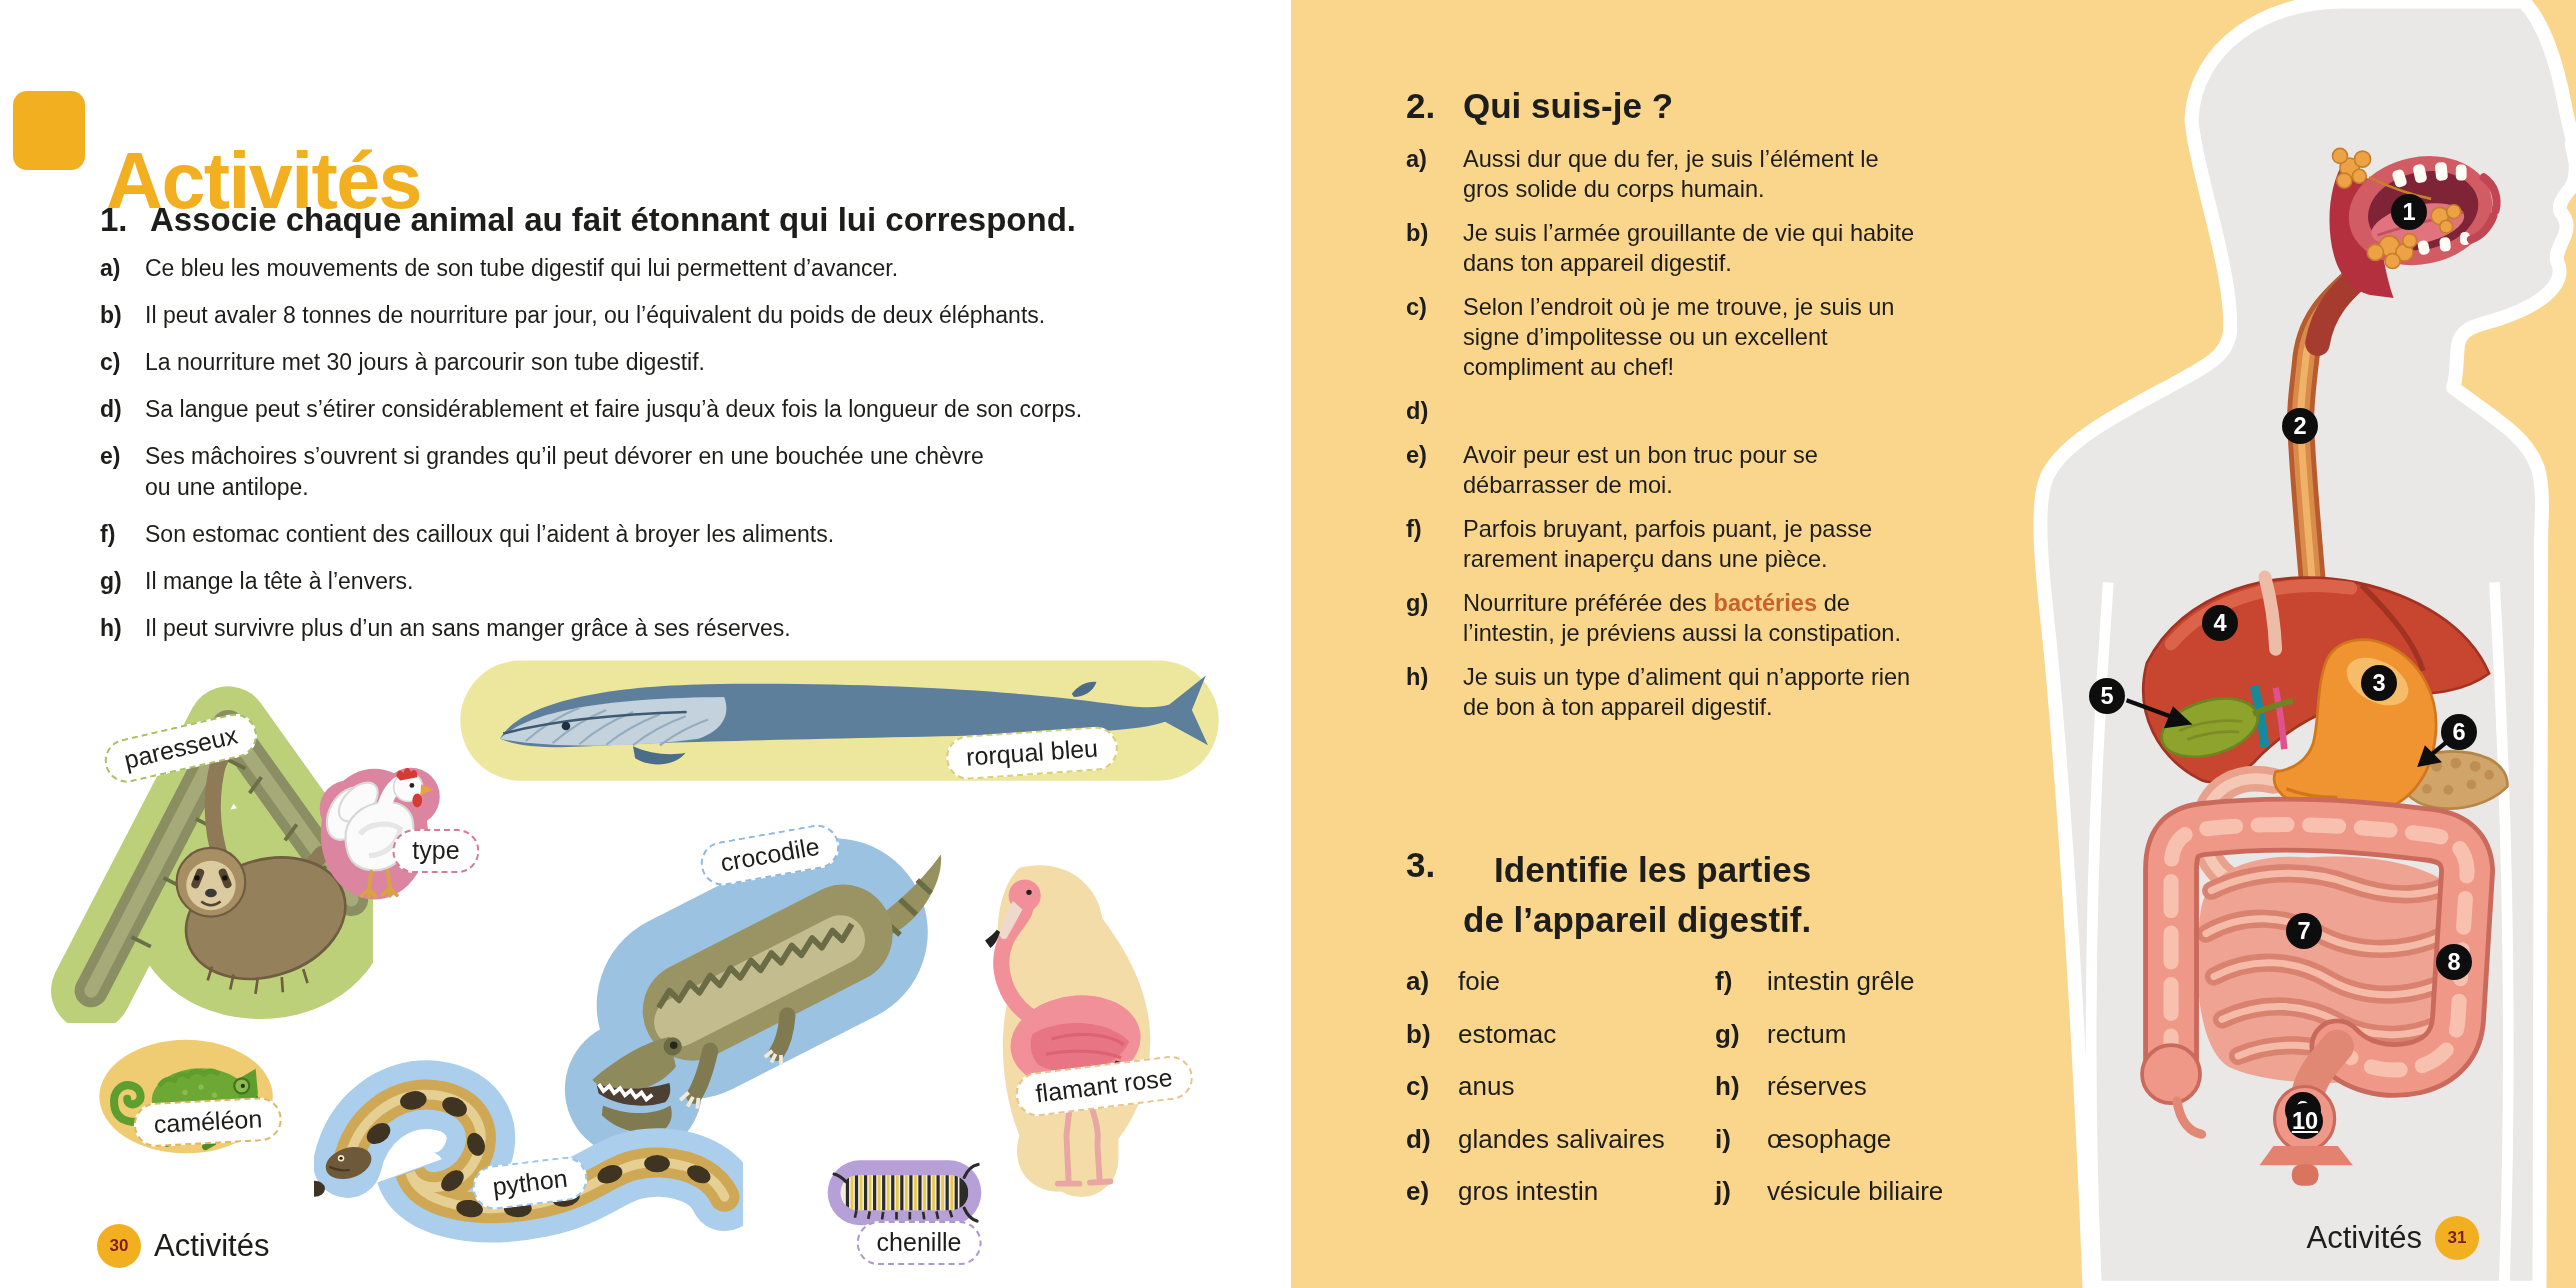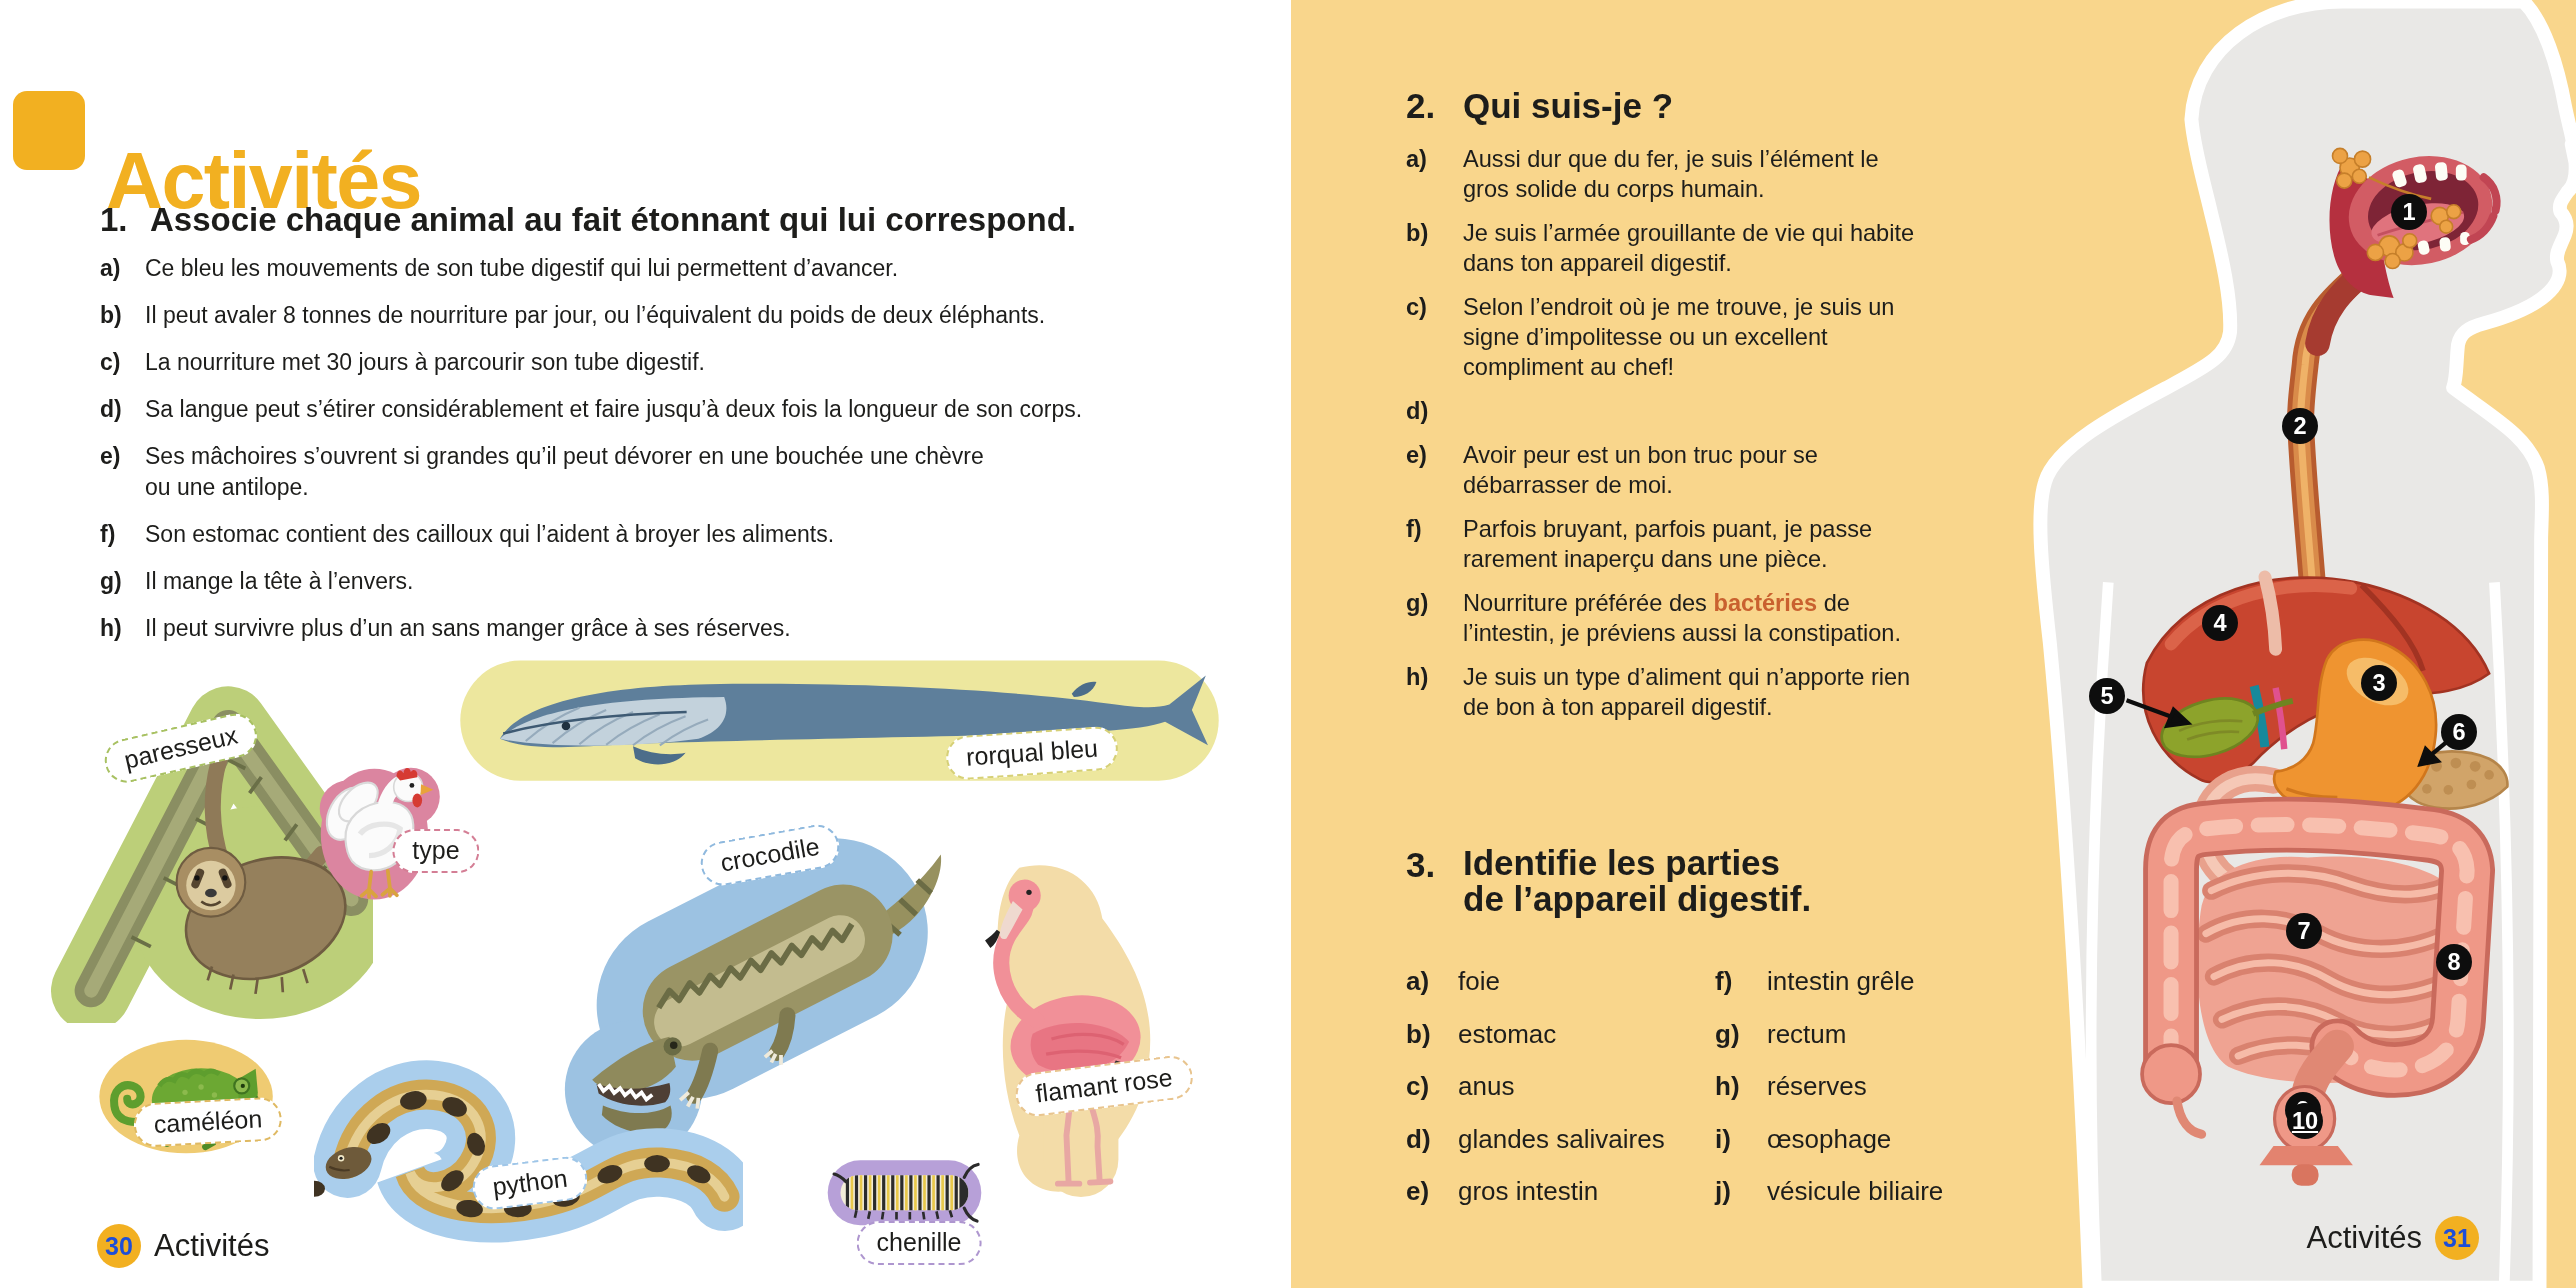--- a/index.html
+++ b/index.html
@@ -7,21 +7,21 @@
   #canvas{position:relative;width:2576px;height:1288px;background:#ffffff;overflow:hidden;}
   .abs{position:absolute;}
 
   
   .title-tab{position:absolute;left:13px;top:91px;width:72px;height:79px;background:#F2B021;border-radius:14px;}
   .page-title{position:absolute;left:106px;top:87px;font-size:79px;font-weight:800;letter-spacing:-1.6px;color:#F2B021;line-height:81px;}
   .ex-heading{position:absolute;display:flex;font-weight:700;font-size:33px;line-height:39px;}
   .ex-heading .num{width:50px;flex:none;}
   .ex2-heading .num{width:57px;flex:none;}
   .ex-heading.right-h{font-size:35px;}
-  .h-preline{white-space:pre-line;line-height:36px;}
+  .h-preline{white-space:pre-line;line-height:50px;text-align:right;}
   .list{position:absolute;}
   .item{display:flex;margin-bottom:16px;font-size:23px;line-height:31px;}
   .item .ltr{width:45px;flex:none;font-weight:700;}
   .item .txt{white-space:pre-line;}
   .list2 .item{font-size:23.6px;line-height:30px;margin-bottom:14px;}
   .list2 .item .ltr{width:57px;}
   .hl{color:#C9612F;font-weight:700;}
   .ex3col .item{font-size:26px;line-height:30px;margin-bottom:22.5px;}
   .ex3col .item .ltr{width:52px;}
   .jrow{margin-top:18px;}
@@ -33,22 +33,22 @@
   .pill-pink{border-color:#D47E95;}
   .pill-paleyellow{border-color:#D6D077;}
   .pill-blue{border-color:#8FB9DE;}
   .pill-cream{border-color:#E8C48E;}
   .pill-amber{border-color:#DFB962;}
   .pill-lblue{border-color:#9FC6E8;}
   .pill-purple{border-color:#AE96CF;}
 
   
   .footer{position:absolute;display:flex;align-items:center;gap:13px;font-size:31px;}
-  .pgnum{width:44px;height:44px;border-radius:50%;background:#F2B021;color:#1d4ed8;
-         display:flex;align-items:center;justify-content:center;font-size:25px;font-weight:700;flex:none;}
+  .pgnum{width:44px;height:44px;border-radius:50%;background:#F2B021;color:#7f1d1d;
+         display:flex;align-items:center;justify-content:center;font-size:17px;font-weight:700;flex:none;}
 
   
   .page-right{position:absolute;left:1291px;top:0;width:1285px;height:1288px;background:#F9D68C;}
 
   
   .marker{position:absolute;width:36px;height:36px;border-radius:50%;background:#0d0d0d;color:#fff;
           display:flex;align-items:center;justify-content:center;font-size:23.6px;font-weight:700;}
 </style>
 </head>
 <body>

